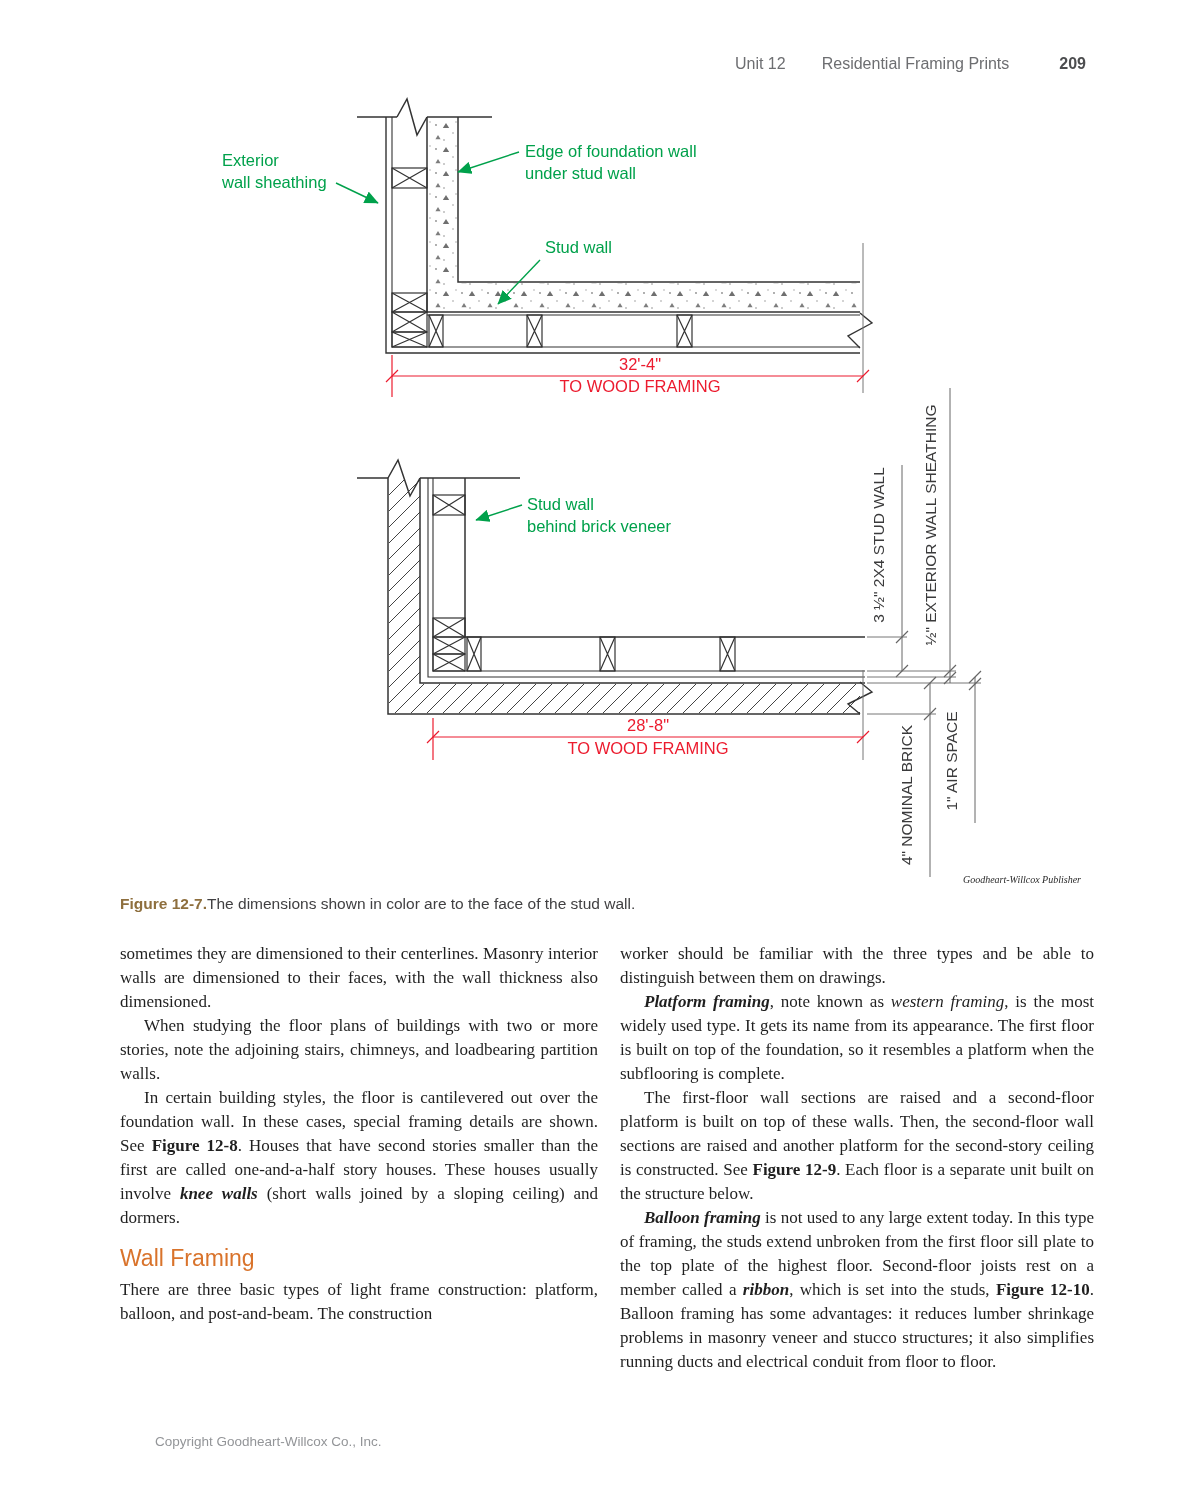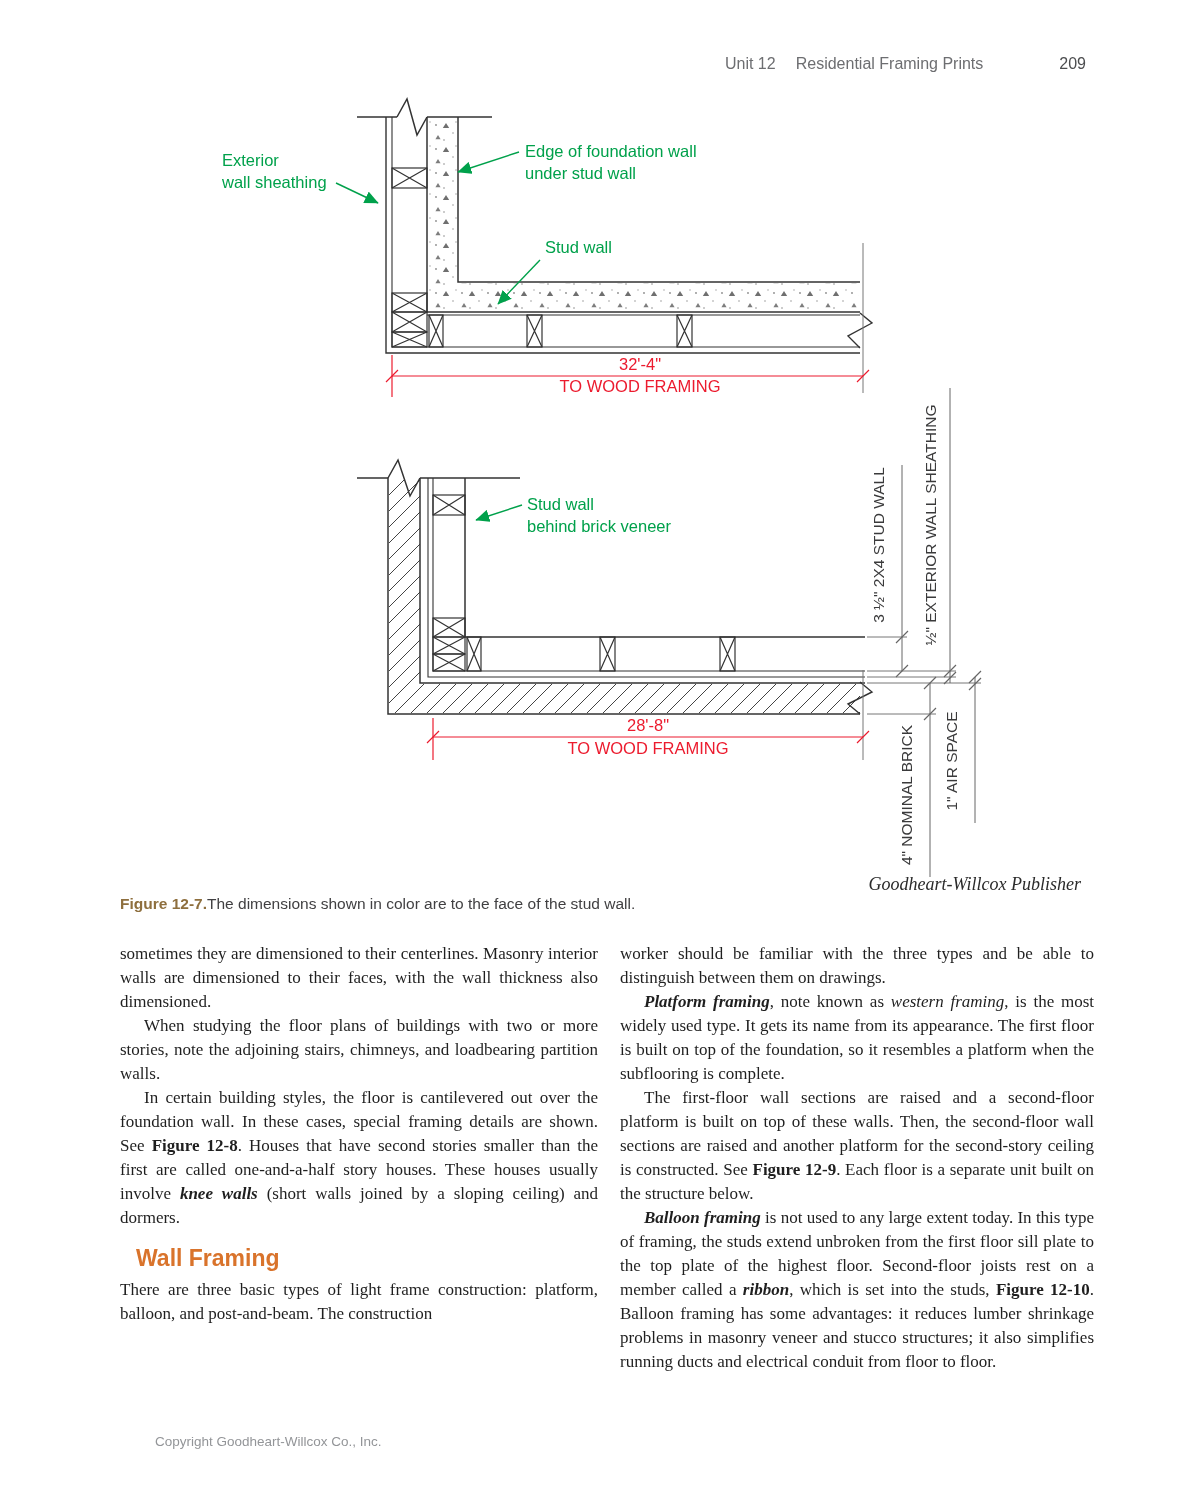--- a/index.html
+++ b/index.html
@@ -1,42 +1,42 @@
 <!DOCTYPE html>
 <html style="--green: #00A14B; --red: #EC1B2E; --heading_orange: #D9732B; --caption_brown: #8E6F3E;"><head>
 <meta charset="utf-8">
 <style>
   html,body{margin:0;padding:0;background:#ffffff;}
   .page{position:relative;width:1179px;height:1508px;background:#ffffff;overflow:hidden;
         font-family:"Liberation Sans",sans-serif;}
   
   .runhead{position:absolute;top:55px;right:93px;font-size:16px;color:#6d6e71;}
-  .runhead .unit{margin-right:20px;}
-  .runhead .pagenum{margin-left:76px;font-weight:normal;color:#4c4d4f;}
+  .runhead .unit{margin-right:36px;}
+  .runhead .pagenum{margin-left:50px;font-weight:bold;color:#4c4d4f;}
   
   .fig{position:absolute;}
   .glabel{fill:var(--green);font-size:16.5px;font-family:"Liberation Sans",sans-serif;}
   .dim-red{fill:var(--red);font-size:16.5px;font-family:"Liberation Sans",sans-serif;}
   .vdim{fill:#3a3a3b;font-size:15.5px;font-family:"Liberation Sans",sans-serif;}
   
   .credit{position:absolute;top:874px;right:98px;font-family:"Liberation Serif",serif;
-          font-style:italic;font-size:18px;color:#2b2b2b;}
+          font-style:italic;font-size:10px;color:#2b2b2b;}
   .caption{position:absolute;left:120px;top:895px;width:900px;font-size:15.5px;color:#414042;}
   .caption .figlabel{font-weight:bold;color:var(--caption_brown);}
   
   .col{position:absolute;top:942px;width:478px;font-family:"Liberation Serif",serif;
        font-size:17px;line-height:24px;color:#1f1f1f;text-align:justify;}
   .col-left{left:120px;}
   .col-right{left:620px;width:474px;}
   .col p{margin:0;}
   .col p.indent{text-indent:24px;}
   .col .b{font-weight:bold;}
   .col .i{font-style:italic;}
-  .sechead{font-size:23px;font-weight:bold;color:var(--heading_orange);
-           font-family:"Liberation Sans",sans-serif;margin:16px 0 8px 16px;text-align:left;}
+  .sechead{font-size:23px;font-weight:normal;color:var(--heading_orange);
+           font-family:"Liberation Sans",sans-serif;margin:16px 0 8px 0;text-align:left;}
   .footer{position:absolute;left:120px;top:1434px;font-size:13.5px;color:#939598;margin-left:35px;}
 </style>
 </head>
 <body>
 
 <div class="page">
 
   <div class="runhead">
     <span class="unit">Unit 12</span><span>Residential Framing Prints</span><span class="pagenum">209</span>
   </div>

